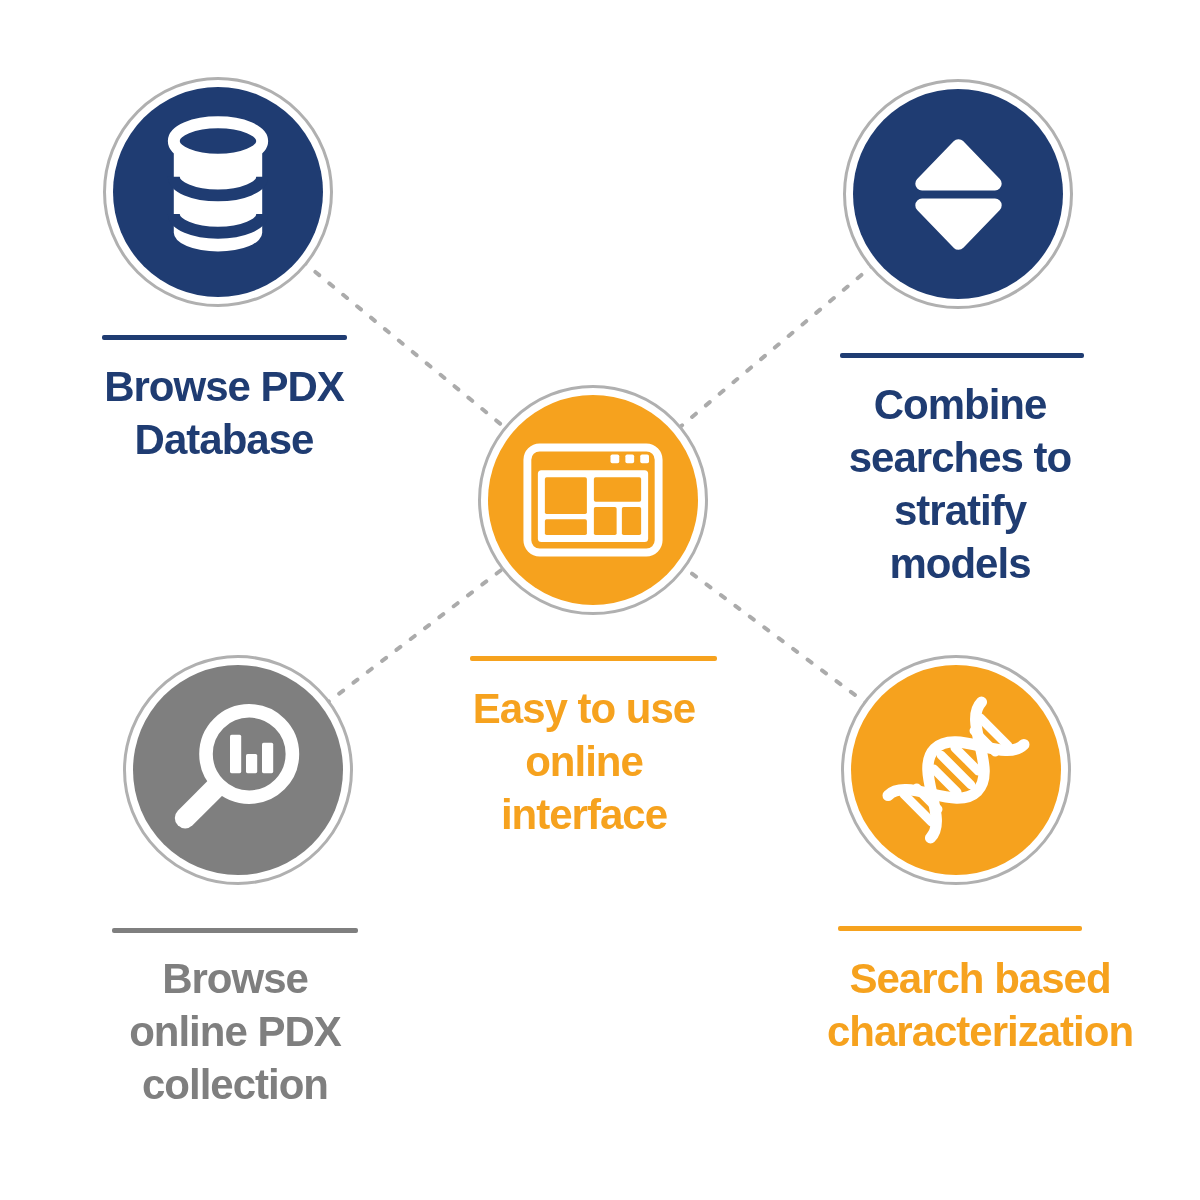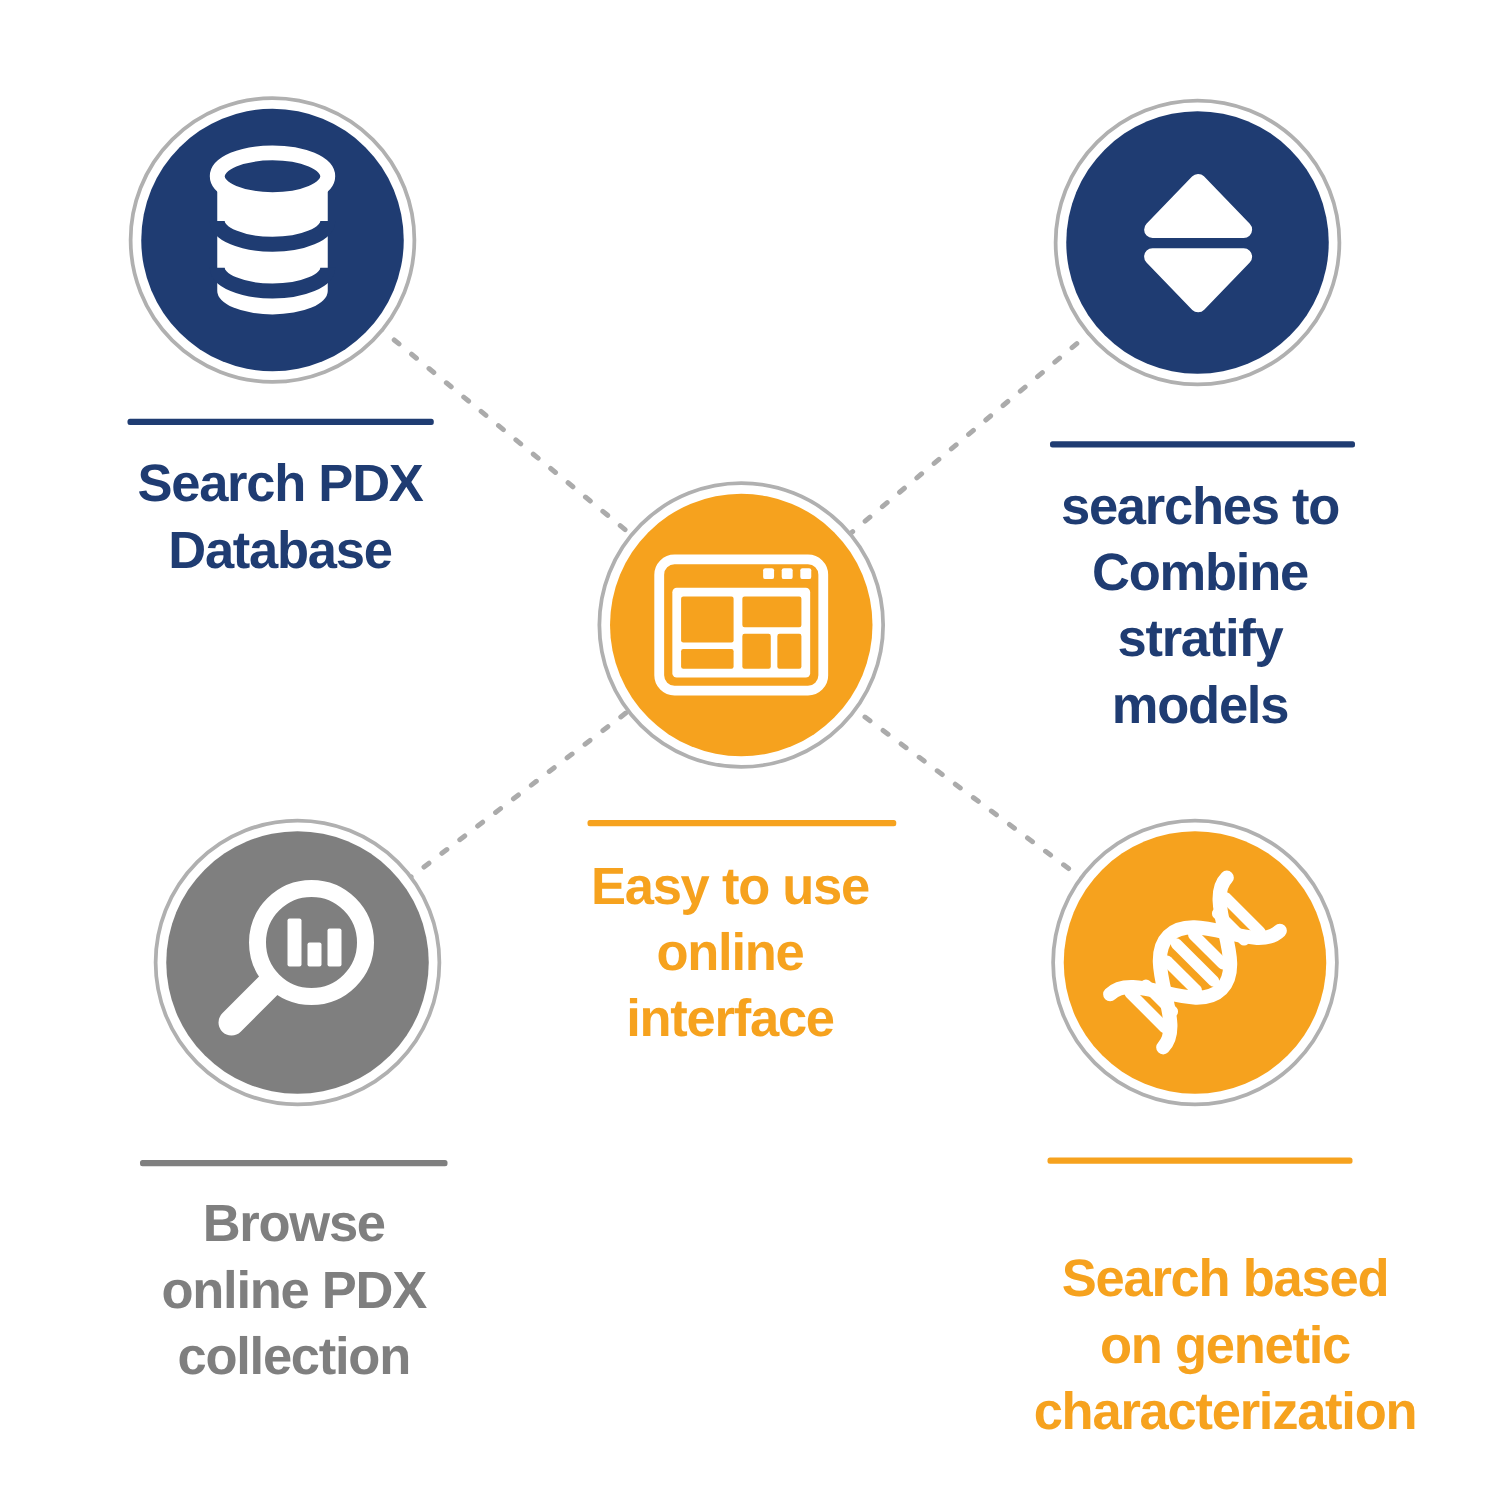--- a/index.html
+++ b/index.html
@@ -61,36 +61,36 @@
       <svg width="170" height="170" viewBox="0 0 100 100">
         <path class="wf" d="M24 20 L24 74 A26 11 0 0 0 76 74 L76 20 Z"></path>
         <path class="navys" stroke-width="7" d="M24 41 A26 11 0 0 0 76 41"></path>
         <path class="navys" stroke-width="7" d="M24 63 A26 11 0 0 0 76 63"></path>
         <ellipse class="navyf" cx="50" cy="20" rx="26" ry="11" stroke="#ffffff" stroke-width="7"></ellipse>
       </svg>
     </div>
   </div>
   <div class="sep navy" style="left:102px;top:335px;width:245px;"></div>
   <div class="label navy" style="left:62px;top:360px;width:324px;">
-    <span>Search PDX</span>
+    <span>Browse PDX</span>
     <span>Database</span>
   </div>
 
   <div class="circle" style="left:843px;top:79px;">
     <div class="disc navy">
       <svg width="135" height="135" viewBox="0 0 100 100">
         <path class="wf" d="M50 14 L77 42 L23 42 Z" stroke="#ffffff" stroke-width="10" stroke-linejoin="round"></path>
         <path class="wf" d="M23 58 L77 58 L50 86 Z" stroke="#ffffff" stroke-width="10" stroke-linejoin="round"></path>
       </svg>
     </div>
   </div>
   <div class="sep navy" style="left:840px;top:353px;width:244px;"></div>
   <div class="label navy" style="left:780px;top:378px;width:360px;">
+    <span>Combine</span>
     <span>searches to</span>
-    <span>Combine</span>
     <span>stratify</span>
     <span>models</span>
   </div>
 
   <div class="circle" style="left:478px;top:385px;">
     <div class="disc orange">
       <svg width="140" height="114" viewBox="0 0 160 130">
         <rect class="ws" stroke-width="9" x="5" y="5" width="150" height="120" rx="14"></rect>
         <rect class="wf" x="100" y="13" width="10" height="10" rx="2"></rect>
         <rect class="wf" x="117" y="13" width="10" height="10" rx="2"></rect>
@@ -140,19 +140,18 @@
           <line x1="39" y1="40" x2="61" y2="40" stroke="#ffffff" stroke-width="6" stroke-linecap="round"></line>
           <line x1="36" y1="50" x2="64" y2="50" stroke="#ffffff" stroke-width="6" stroke-linecap="round"></line>
           <line x1="39" y1="60" x2="61" y2="60" stroke="#ffffff" stroke-width="6" stroke-linecap="round"></line>
           <line x1="40" y1="77" x2="60" y2="77" stroke="#ffffff" stroke-width="6" stroke-linecap="round"></line>
           <line x1="37" y1="86" x2="63" y2="86" stroke="#ffffff" stroke-width="6" stroke-linecap="round"></line>
         </g>
       </svg>
     </div>
   </div>
   <div class="sep orange" style="left:838px;top:926px;width:244px;"></div>
-  <div class="label orange" style="left:790px;top:996px;width:380px;">
+  <div class="label orange" style="left:790px;top:952px;width:380px;">
     <span>Search based</span>
-    <span>on genetic</span>
     <span>characterization</span>
   </div>
 
 </div>
 
 </body></html>

